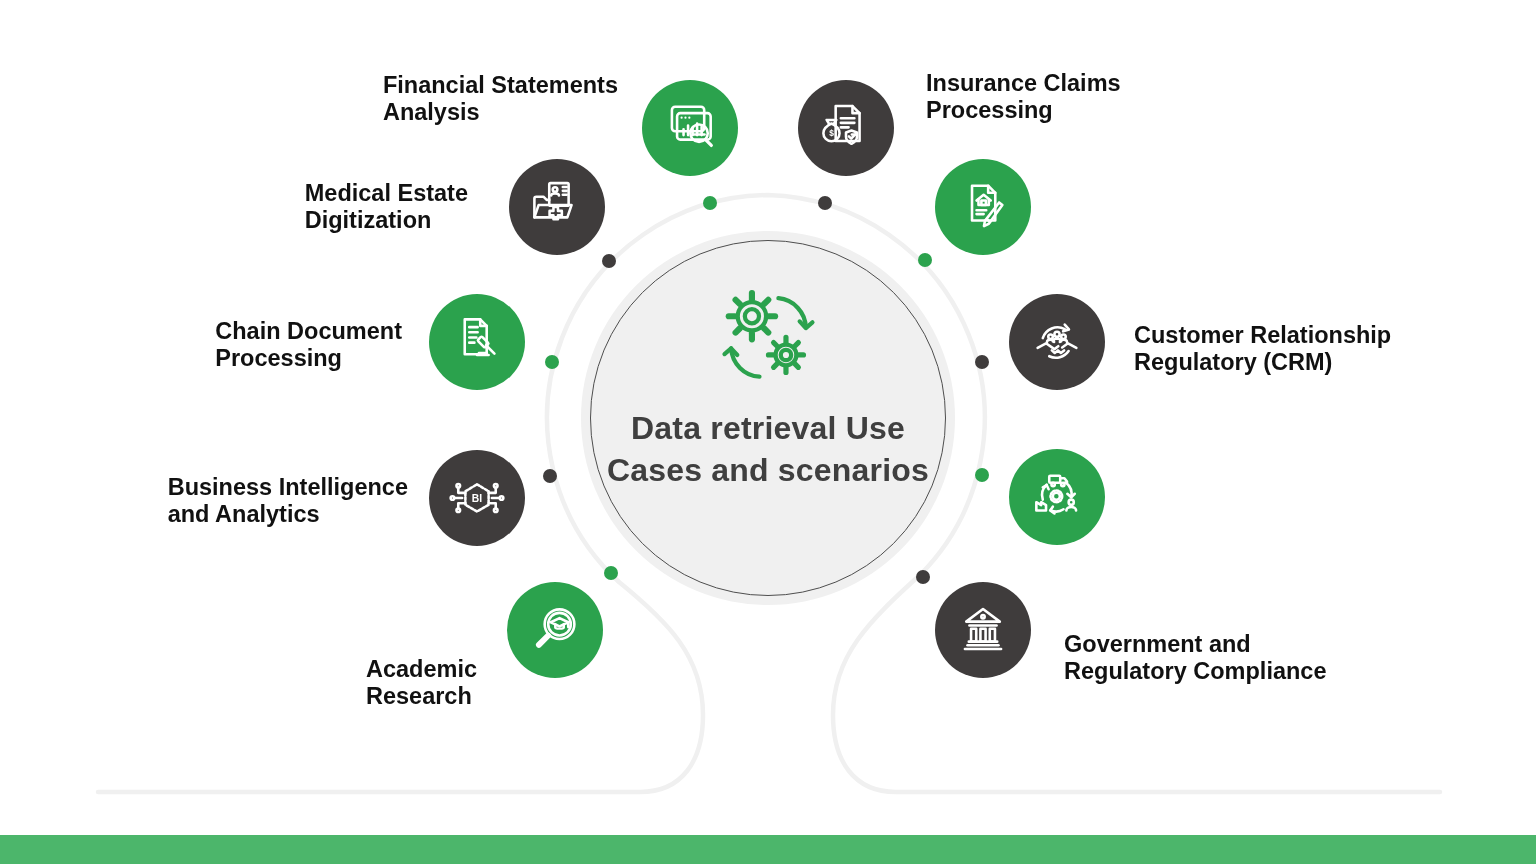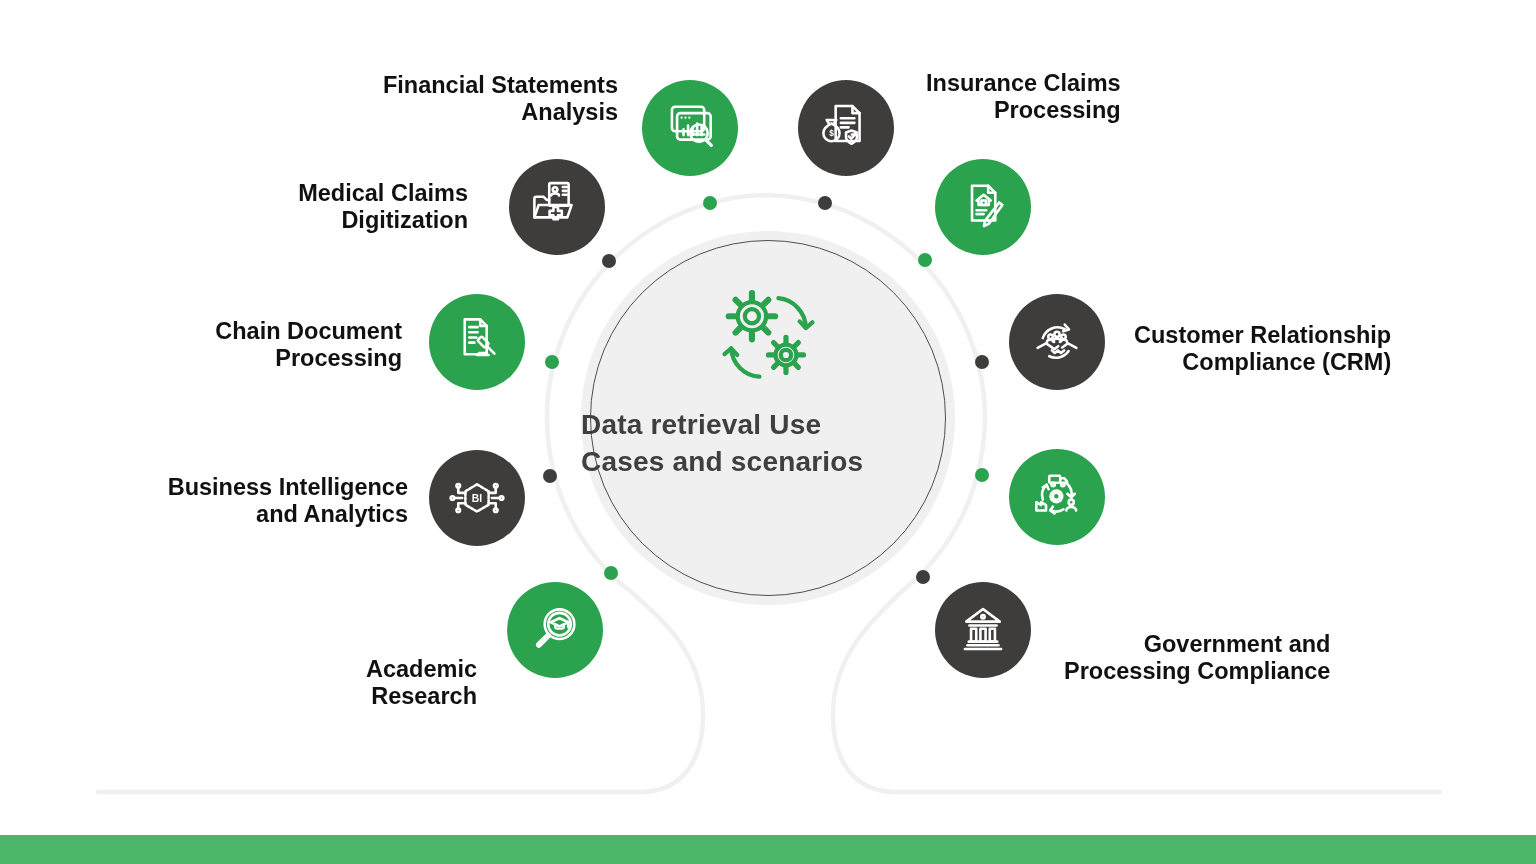--- a/index.html
+++ b/index.html
@@ -16,42 +16,42 @@
   .center-circle{
     position:absolute;left:581px;top:231px;width:374px;height:374px;border-radius:50%;
     background:var(--center_fill);
   }
   .center-circle .inner-outline{
     position:absolute;left:9px;top:9px;right:9px;bottom:9px;border-radius:50%;
     border:1.7px solid #4e4e4e;
   }
   .center-icon{position:absolute;left:135px;top:54px;width:104px;height:104px;}
   .center-title{
-    position:absolute;left:0;top:176px;width:100%;text-align:left;white-space:pre-line;
-    font-size:28px;font-weight:700;line-height:1.32;color:var(--title_text);letter-spacing:.2px;
+    position:absolute;left:0;top:176px;width:100%;text-align:center;white-space:pre-line;
+    font-size:32px;font-weight:700;line-height:1.32;color:var(--title_text);letter-spacing:.2px;
   }
 
   .node{
     position:absolute;width:96px;height:96px;border-radius:50%;
     display:flex;align-items:center;justify-content:center;
   }
   .node.green{background:var(--green);}
   .node.dark{background:var(--dark);}
   .node svg{display:block;}
   .ic{fill:none;stroke:#ffffff;stroke-width:4;stroke-linecap:round;stroke-linejoin:round;}
   .icf{fill:#ffffff;stroke:none;}
   .ictx{fill:#ffffff;stroke:none;font-family:"Liberation Sans",sans-serif;font-weight:700;}
   .gear{fill:none;stroke:var(--green);stroke-linecap:round;stroke-linejoin:round;}
 
   .label{
     position:absolute;white-space:pre-line;color:var(--text);
     font-size:23.5px;font-weight:700;line-height:1.13;letter-spacing:0px;
   }
-  .label.align-r{text-align:right;}
-  .label.align-l{text-align:right;}
+  .label.align-r{text-align:left;}
+  .label.align-l{text-align:left;}
 
   .bottom-bar{position:absolute;left:0;top:835px;width:1536px;height:29px;background:var(--bar_green);}
 </style>
 </head>
 <body>
 
 <div class="canvas">
 
   <svg class="decor" viewBox="0 0 1536 864">
     <path class="ring-line" d="M619 582 A223 223 0 0 1 768 195 A223 223 0 0 1 921 574"></path>
@@ -270,27 +270,27 @@
         <path d="M24 71.5h48"></path>
         <path d="M20 77.5h56"></path>
       </g>
     </svg>
   </div>
 
   <div class="label align-r" style="right:918px;top:72px">Financial Statements
 Analysis</div>
   <div class="label align-l" style="left:926px;top:70px">Insurance Claims
 Processing</div>
-  <div class="label align-r" style="right:1068px;top:180px">Medical Claims
+  <div class="label align-r" style="right:1068px;top:180px">Medical Estate
 Digitization</div>
   <div class="label align-r" style="right:1134px;top:318px">Chain Document
 Processing</div>
   <div class="label align-l" style="left:1134px;top:322px">Customer Relationship
-Compliance (CRM)</div>
+Regulatory (CRM)</div>
   <div class="label align-r" style="right:1128px;top:474px">Business Intelligence
 and Analytics</div>
   <div class="label align-r" style="right:1059px;top:656px">Academic
 Research</div>
   <div class="label align-l" style="left:1064px;top:631px">Government and
-Processing Compliance</div>
+Regulatory Compliance</div>
 
   <div class="bottom-bar"></div>
 </div>
 
 </body></html>

